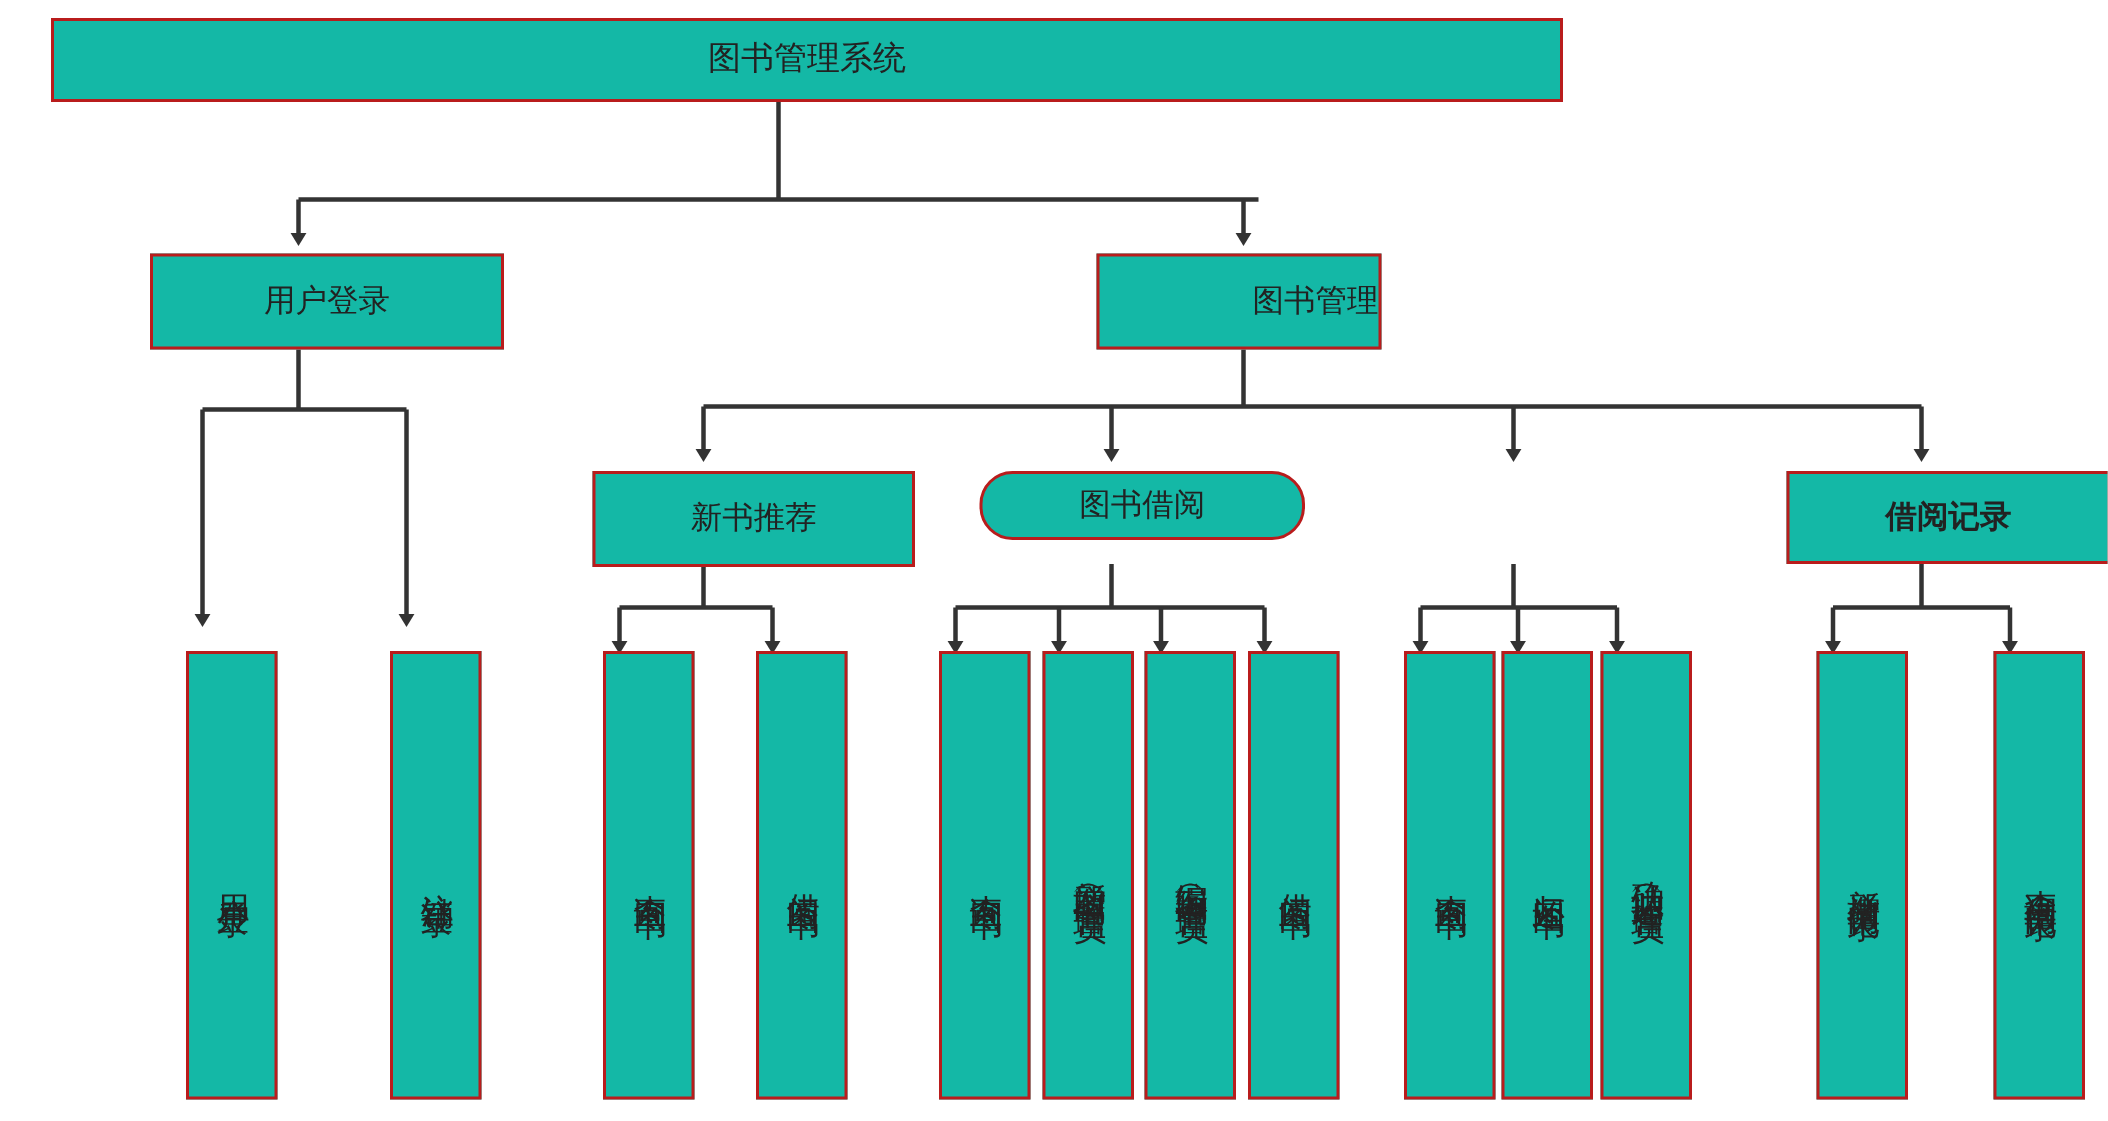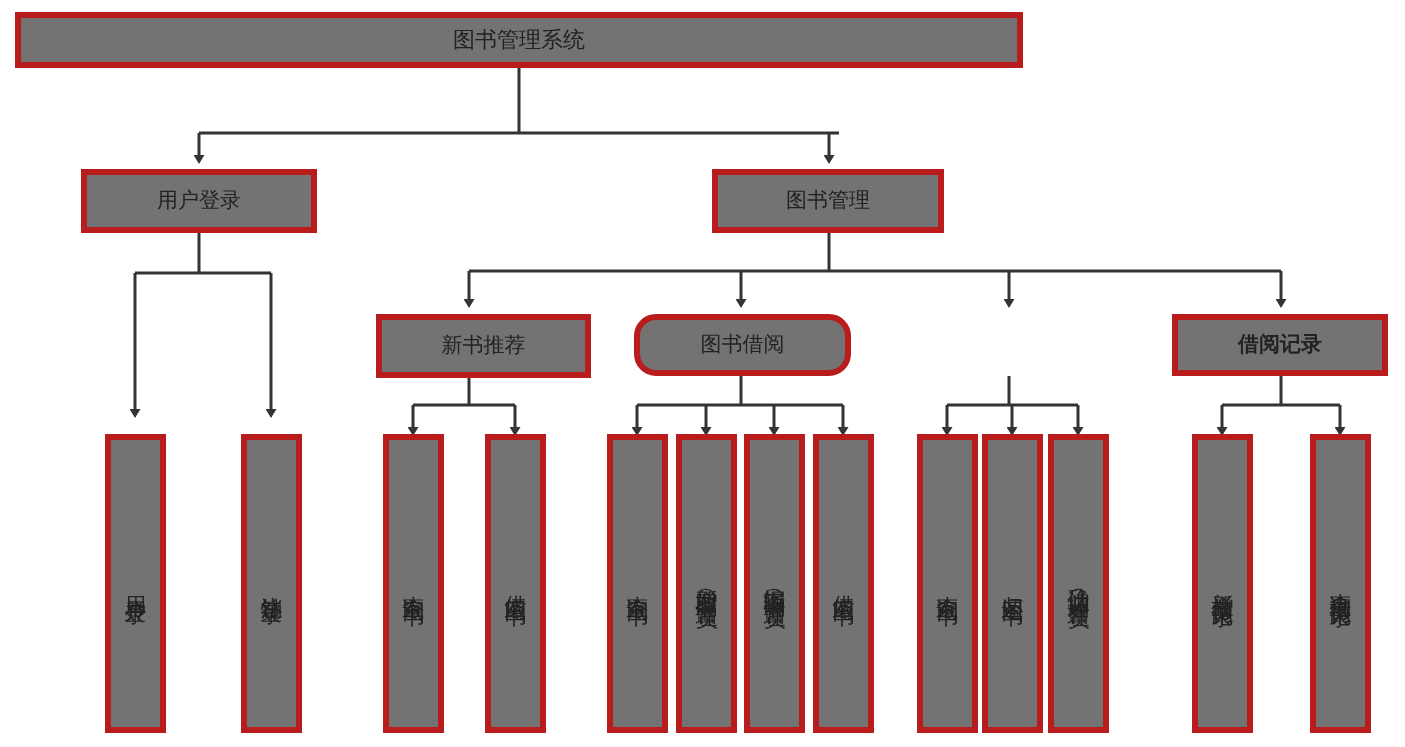--- a/index.html
+++ b/index.html
@@ -8,26 +8,27 @@
     background:#ffffff;
     font-family:"DejaVu Sans","Liberation Sans",sans-serif;
     overflow:hidden;
   }
   #stage{position:relative;width:1405px;height:747px;}
   svg#wires{position:absolute;left:0;top:0;width:1405px;height:747px;pointer-events:none;}
 
   .node{
     position:absolute;
     box-sizing:border-box;
-    background:#737373;
-    border:6px solid #b91c1c;
+    background:#14b8a6;
+    border:2px solid #b91c1c;
     display:flex;
     align-items:center;
     justify-content:center;
     color:#222222;
+    margin-left:19px;
   }
   .node .lbl{
     display:block;
     text-align:center;
     line-height:1.22;
     color:#222222;
     white-space:pre;
   }
   
   .node.horiz .lbl{font-size:21px;}
@@ -110,28 +111,28 @@
     </g>
   </svg>
 
   <div class="node horiz root" style="left:15px;top:12px;width:1008px;height:56px;">
     <span class="lbl">图书管理系统</span>
   </div>
 
   <div class="node horiz" style="left:81px;top:169px;width:236px;height:64px;">
     <span class="lbl">用户登录</span>
   </div>
-  <div class="node horiz" style="left:712px;top:169px;width:232px;height:64px;">
+  <div class="node horiz" style="left:712px;top:169px;width:190px;height:64px;justify-content:flex-end;">
     <span class="lbl">图书管理</span>
   </div>
 
   <div class="node horiz" style="left:376px;top:314px;width:215px;height:64px;">
     <span class="lbl">新书推荐</span>
   </div>
-  <div class="node horiz" style="left:634px;top:314px;width:217px;height:62px;border-radius:22px;">
+  <div class="node horiz" style="left:634px;top:314px;width:217px;height:46px;border-radius:22px;">
     <span class="lbl">图书借阅</span>
   </div>
   <div class="node horiz" style="left:1172px;top:314px;width:216px;height:62px;font-weight:bold;">
     <span class="lbl">借阅记录</span>
   </div>
 
   <div class="node vert" style="left:105px;top:434px;width:61px;height:299px;">
     <span class="lbl">用户登录</span>
   </div>
   <div class="node vert" style="left:241px;top:434px;width:61px;height:299px;">

